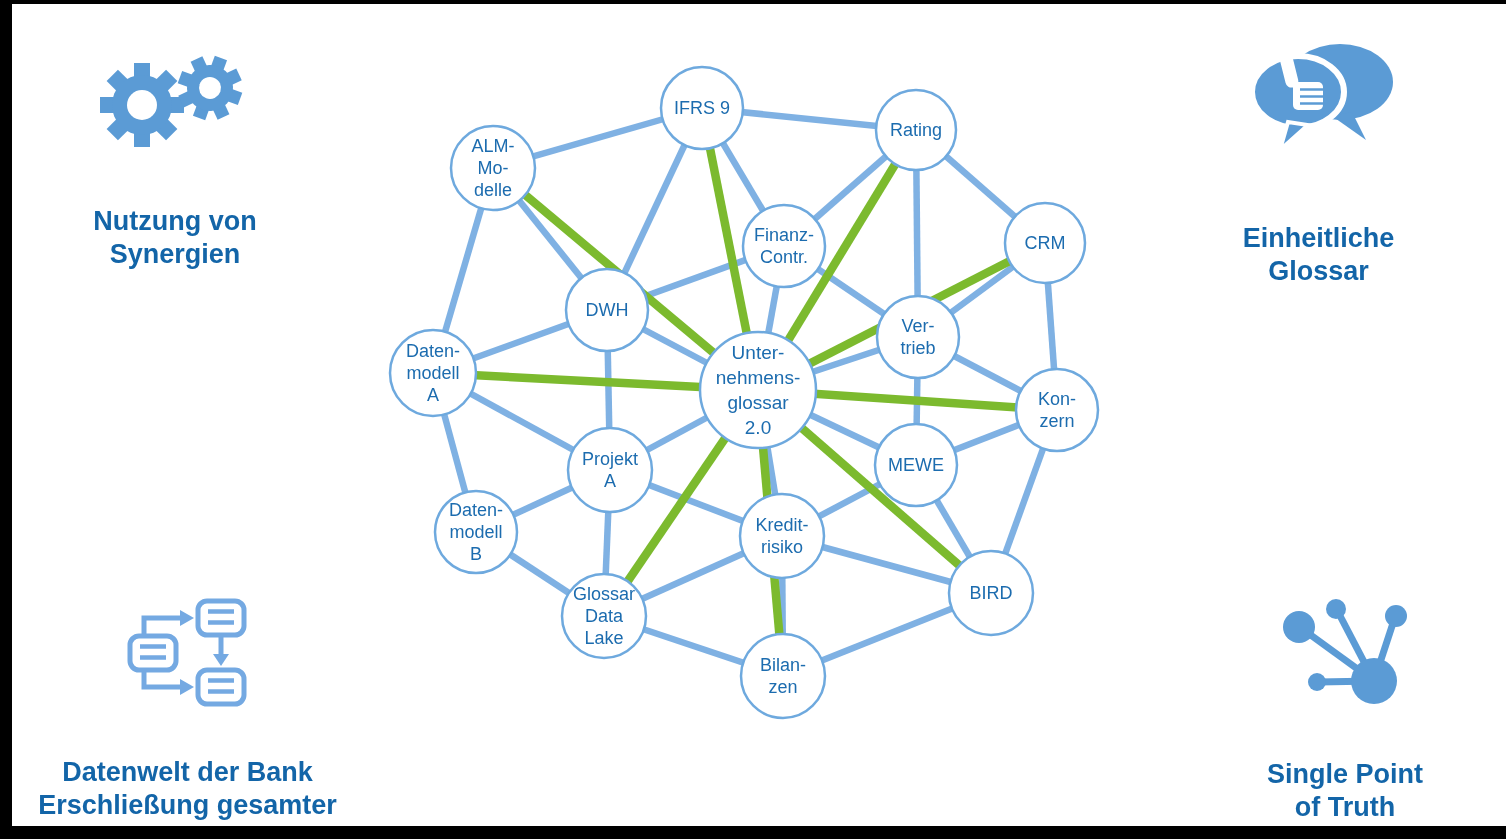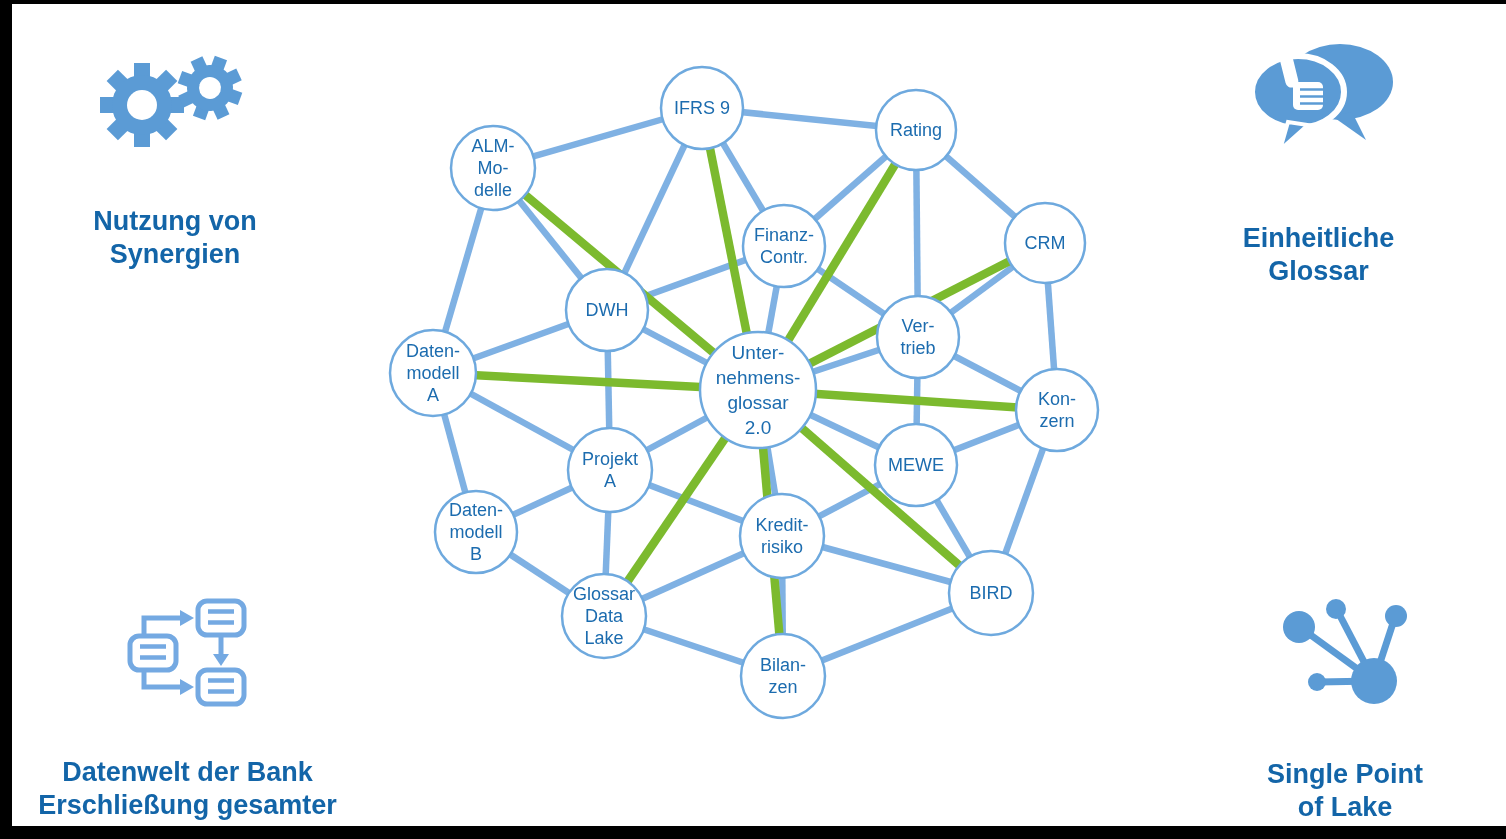--- a/index.html
+++ b/index.html
@@ -270,15 +270,15 @@
         <circle cx="95" cy="85" r="23"></circle>
         <circle cx="20" cy="31" r="16"></circle>
         <circle cx="57" cy="13" r="10"></circle>
         <circle cx="117" cy="20" r="11"></circle>
         <circle cx="38" cy="86" r="9"></circle>
       </g>
     </svg>
   </span>
   <div class="caption">
     <div>Single Point</div>
-    <div>of Lake</div>
+    <div>of Truth</div>
   </div>
 </div>
 
 </body></html>

